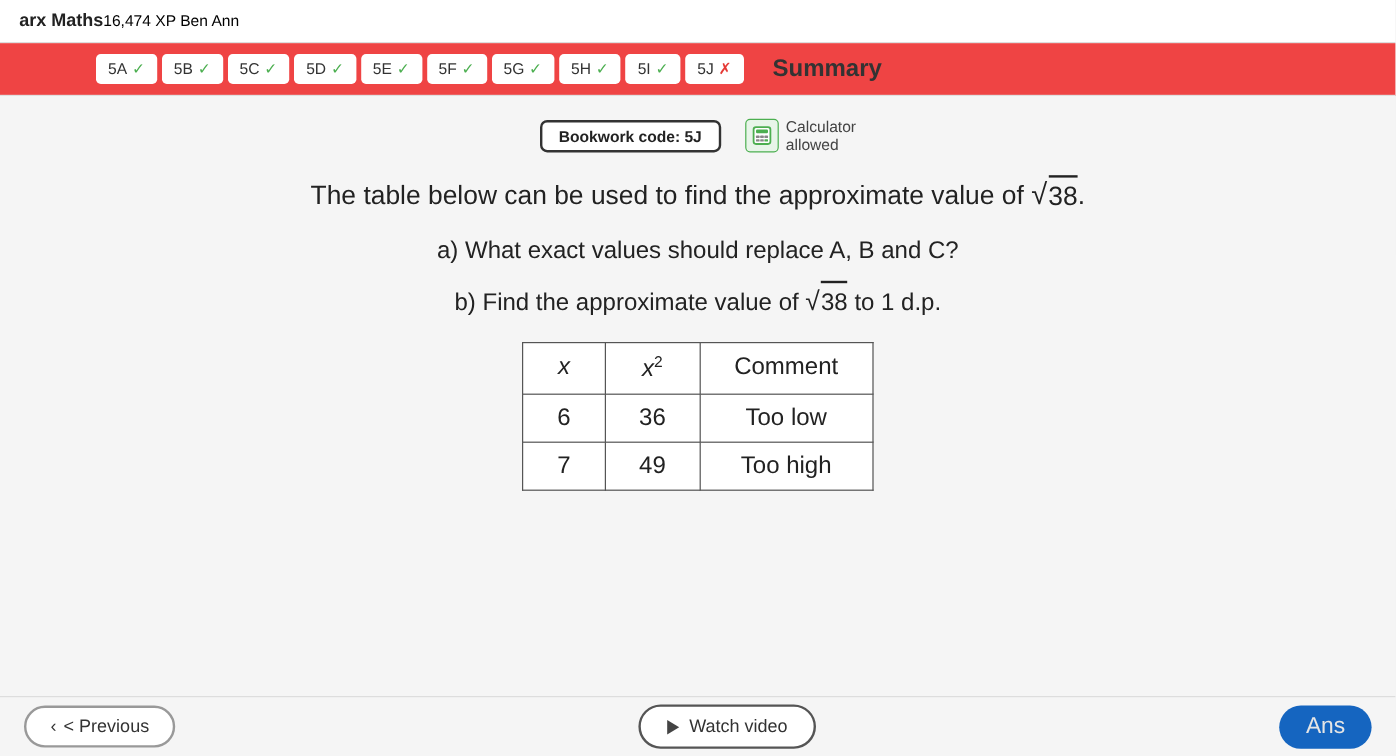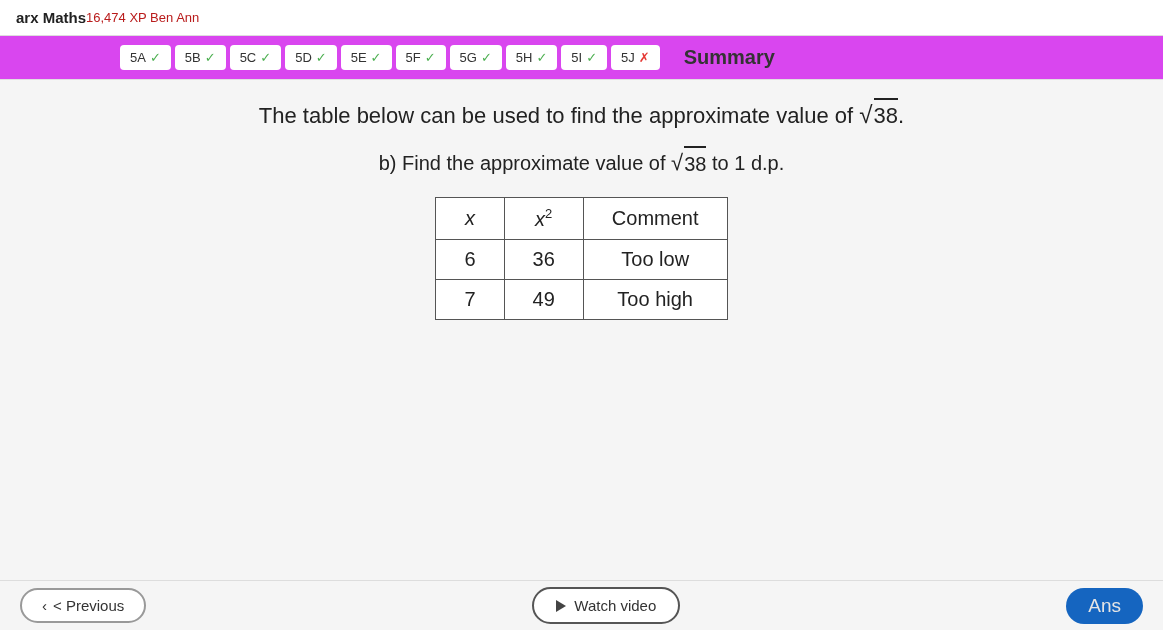--- a/index.html
+++ b/index.html
@@ -21,30 +21,30 @@
       padding: 0 16px;
       border-bottom: 1px solid #ddd;
     }
     .top-bar-left {
       font-weight: bold;
       font-size: 15px;
       color: #222;
     }
     .top-bar-right {
       font-size: 13px;
-      color: #b91c1c;
+      color: #000000;
     }
 
     
     .nav-bar {
-      background: #d946ef;
+      background: #ef4444;
       height: 44px;
       display: flex;
       align-items: center;
-      padding: 0 120px;
+      padding: 0 80px;
       gap: 4px;
       border-bottom: 1px solid #e0e0e0;
     }
     .nav-tab {
       display: flex;
       align-items: center;
       gap: 4px;
       padding: 5px 10px;
       border-radius: 4px;
       font-size: 13px;
@@ -274,29 +274,50 @@
   </button>
   <button class="nav-tab active-x">
     <span>5J</span>
     <span class="cross">✗</span>
   </button>
   <button class="summary-btn">Summary</button>
 </div>
 
 <div class="main-content">
 
+  <div class="info-row">
+    <div class="bookwork-badge">Bookwork code: 5J</div>
+    <div class="calculator-info">
+      <div class="calc-icon">
+        <svg width="18" height="18" viewBox="0 0 18 18" fill="none" xmlns="http://www.w3.org/2000/svg">
+          <rect x="2" y="2" width="14" height="14" rx="2" stroke="#4CAF50" stroke-width="1.5" fill="white"></rect>
+          <rect x="4" y="4" width="10" height="3" rx="1" fill="#4CAF50"></rect>
+          <rect x="4" y="9" width="3" height="2" rx="0.5" fill="#888"></rect>
+          <rect x="7.5" y="9" width="3" height="2" rx="0.5" fill="#888"></rect>
+          <rect x="11" y="9" width="3" height="2" rx="0.5" fill="#888"></rect>
+          <rect x="4" y="12" width="3" height="2" rx="0.5" fill="#888"></rect>
+          <rect x="7.5" y="12" width="3" height="2" rx="0.5" fill="#888"></rect>
+          <rect x="11" y="12" width="3" height="2" rx="0.5" fill="#4CAF50"></rect>
+        </svg>
+      </div>
+      <span>Calculator<br>allowed</span>
+    </div>
+  </div>
 
   <div class="question-intro">
     The table below can be used to find the approximate value of
     <span class="sqrt-wrapper">
       <span class="sqrt-symbol">√</span>
         <span class="sqrt-radicand">38</span>
     </span>.
   </div>
 
+  <div class="question-part">
+    a) What exact values should replace A, B and C?
+  </div>
 
   <div class="question-part">
     b) Find the approximate value of
     <span class="sqrt-wrapper">
       <span class="sqrt-symbol">√</span>
         <span class="sqrt-radicand">38</span>
     </span>
     to 1 d.p.
   </div>
 

